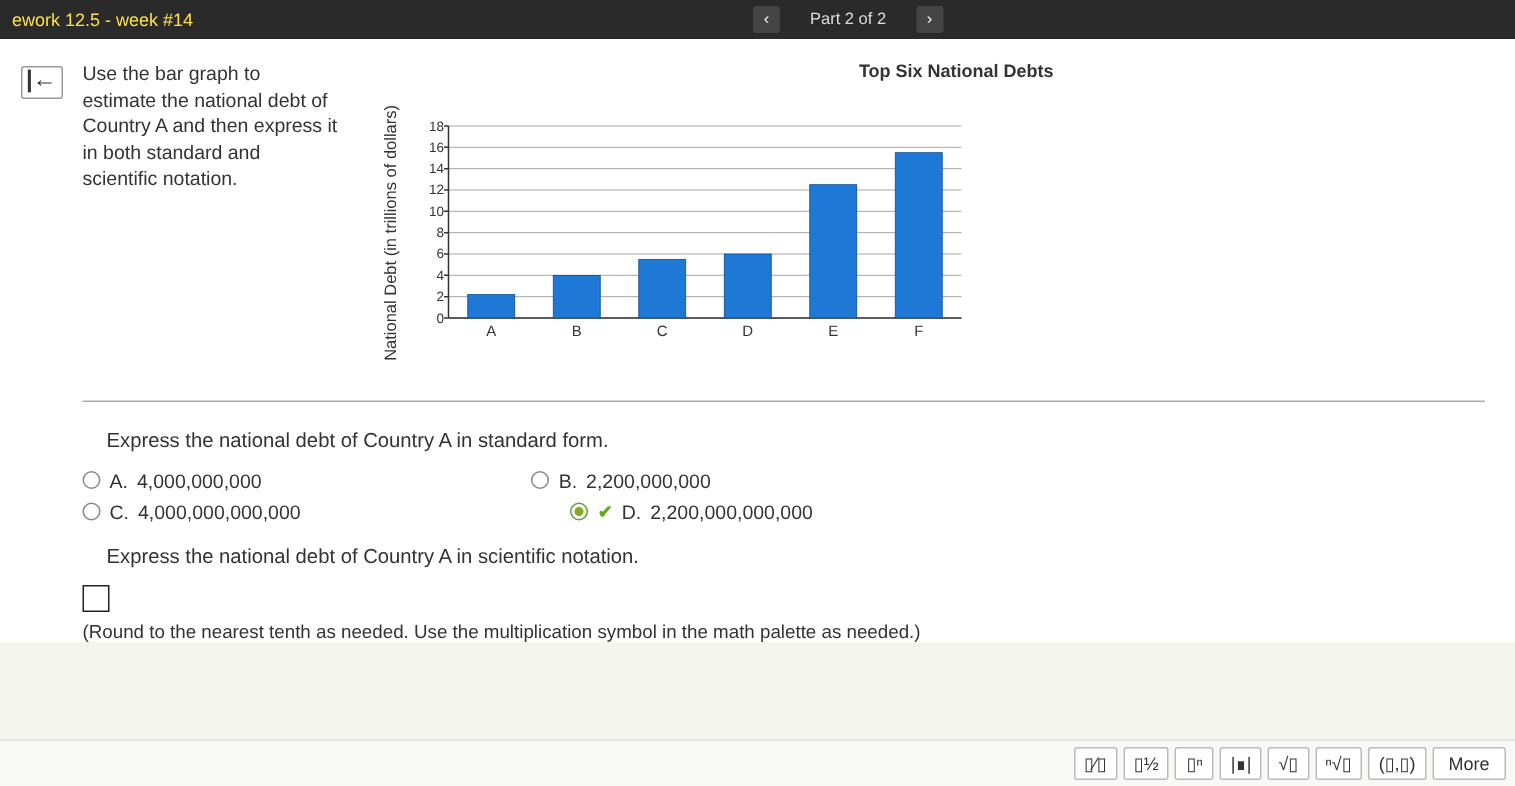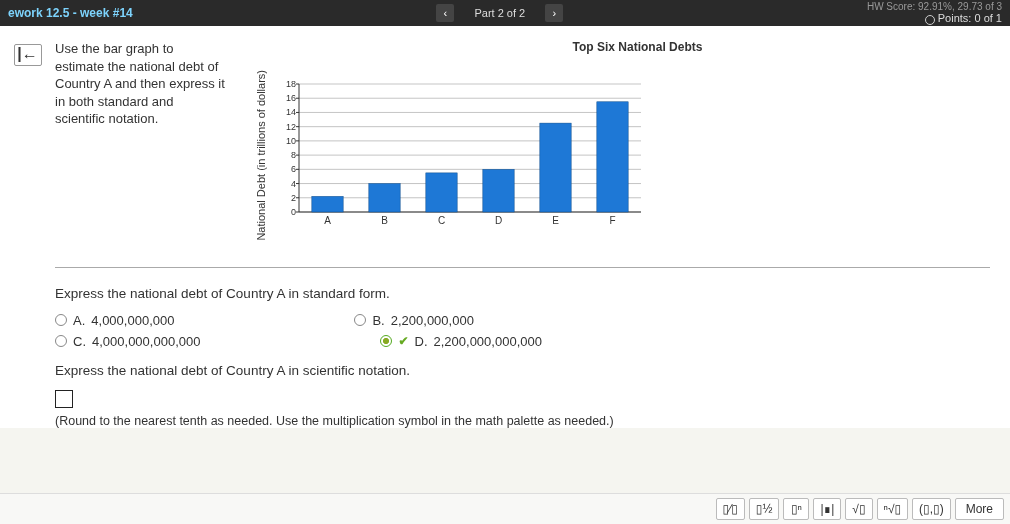--- a/index.html
+++ b/index.html
@@ -15,21 +15,21 @@
     .header {
       background: #2a2a2a;
       color: #fff;
       padding: 4px 8px;
       display: flex;
       justify-content: space-between;
       align-items: center;
       height: 26px;
       font-size: 12px;
     }
-    .header-left { color: #7dd3fc; font-weight: bold; }
+    .header-left { color: #fde047; font-weight: normal; }
     .header-center { 
       display: flex; 
       align-items: center; 
       gap: 20px;
       flex:1;
       justify-content:center;
     }
     .nav-btn {
       background: #444;
       width: 18px; height: 18px;
@@ -111,21 +111,21 @@
       font-size:11px;
       text-align:center;
       margin-right:4px;
     }
     svg.chart { display:block; }
     .separator {
       border-top:1px solid #aaa;
       margin: 26px 0 18px 0;
     }
     .question-block { padding-left: 0; }
-    .q-line { margin: 0 0 12px 0; font-size:13.5px; }
+    .q-line { margin: 0 0 12px 16px; font-size:13.5px; }
     .mc-row { 
       display: flex; 
       gap: 180px; 
       margin-bottom: 6px;
     }
     .mc-opt {
       display:flex;
       align-items:center;
       gap:6px;
       font-size:13px;
@@ -188,26 +188,20 @@
 <body>
 
 <div class="header">
   <div class="header-left">ework 12.5 - week #14</div>
   <div class="header-center">
     <span class="nav-btn">‹</span>
     <div>
       <div class="part-label">Part 2 of 2</div>
     </div>
     <span class="nav-btn">›</span>
-  </div>
-  <div class="header-right">
-    <div style="font-size:10px;color:#999;">HW Score: 92.91%, 29.73 of 3</div>
-    <div>
-      <span class="points-circle"></span><span>Points: 0 of 1</span>
-    </div>
   </div>
 </div>
 
 <div class="wrap">
 <div class="content">
   <div class="collapse-col">
     <div class="collapse-btn">|←</div>
   </div>
   <div class="main-col">
     <div class="top-row">

